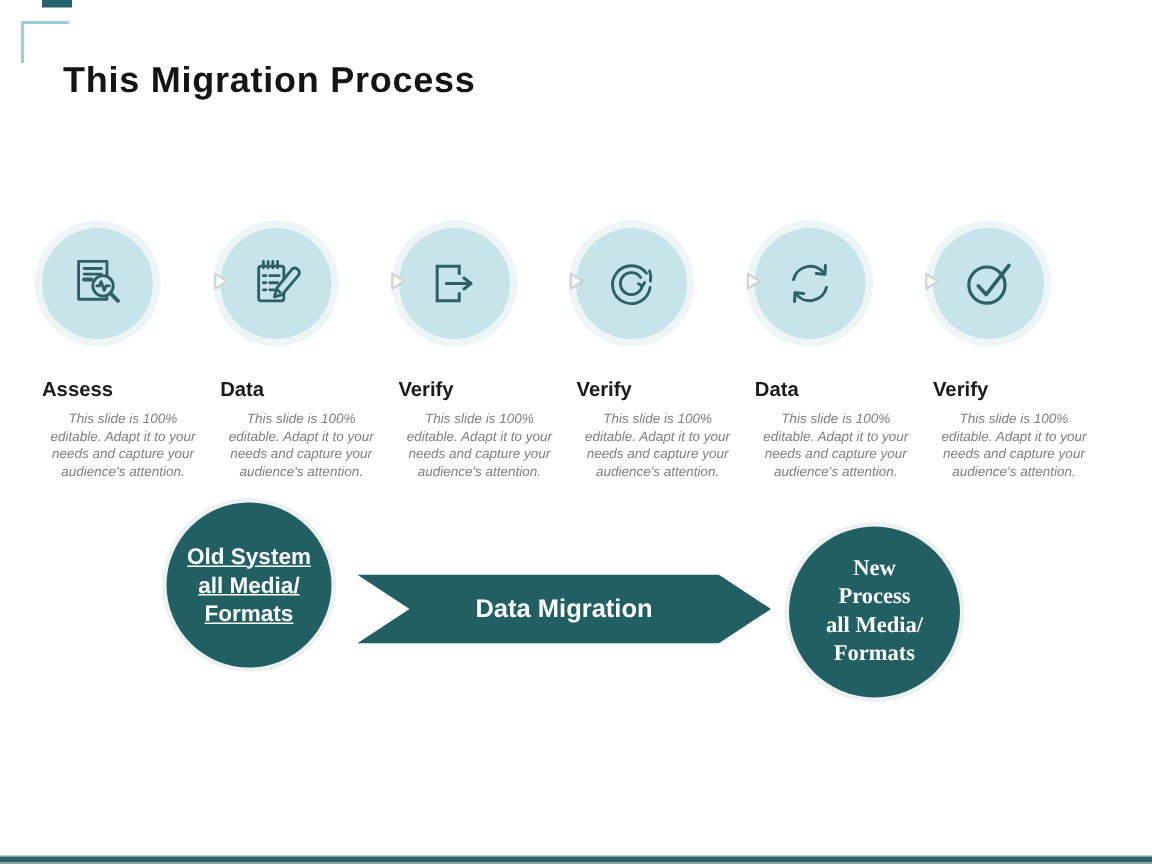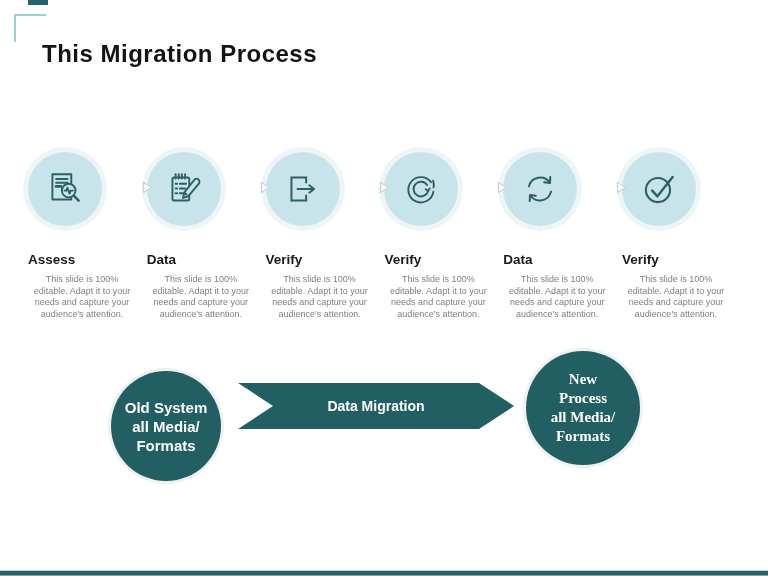--- a/index.html
+++ b/index.html
@@ -26,38 +26,38 @@
     width:74px;height:74px;border-radius:50%;
     background:#c7e4ea;
     box-shadow:0 0 0 5px #eef5f6;
     display:flex;align-items:center;justify-content:center;
   }
   .step-label{
     margin-top:26px;font-size:13.5px;font-weight:bold;color:#1a1a1a;text-align:center;
   }
   .step-desc{
     margin-top:7px;width:108px;
-    font-size:9px;color:#808080;line-height:11.5px;text-align:center;
+    font-size:9px;font-style:italic;color:#808080;line-height:11.5px;text-align:center;
   }
   .flow-chevron{position:absolute;top:181px;}
   
   .flow-circle{
     position:absolute;border-radius:50%;background:#215f63;
     box-shadow:0 0 0 3px #eef1f1;
     display:flex;align-items:center;justify-content:center;
     color:#ffffff;font-weight:bold;font-size:15px;line-height:19px;text-align:center;
   }
   .flow-circle span{display:block;}
-  .circle-old{left:111px;top:371px;width:110px;height:110px;}
+  .circle-old{left:111px;top:335px;width:110px;height:110px;text-decoration:underline;}
   .circle-new{left:526px;top:351px;width:114px;height:114px;font-family:Liberation Serif, serif;}
   .flow-arrow{position:absolute;left:238px;top:383px;width:276px;height:46px;}
   .flow-arrow-label{
     position:absolute;left:268px;top:383px;width:216px;height:46px;
     display:flex;align-items:center;justify-content:center;
-    color:#ffffff;font-weight:bold;font-size:14px;
+    color:#ffffff;font-weight:bold;font-size:17px;
   }
   
   .bottom-bar{position:absolute;left:0;bottom:0;width:768px;height:6px;}
   .bottom-bar .l1{height:1px;background:#b9d3d5;}
   .bottom-bar .l2{height:4px;background:#27616a;}
   .bottom-bar .l3{height:1px;background:#8f9fa1;}
   svg{display:block;}
 </style>
 </head>
 <body>

